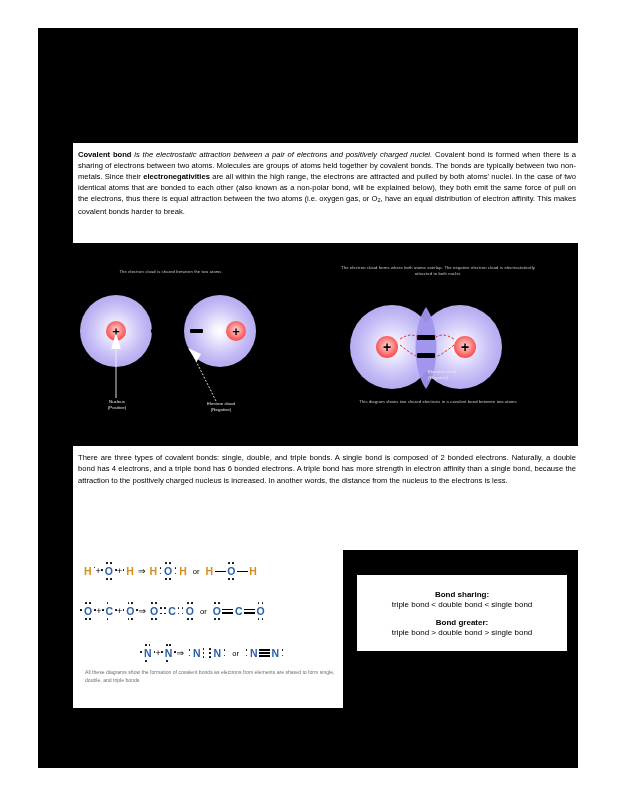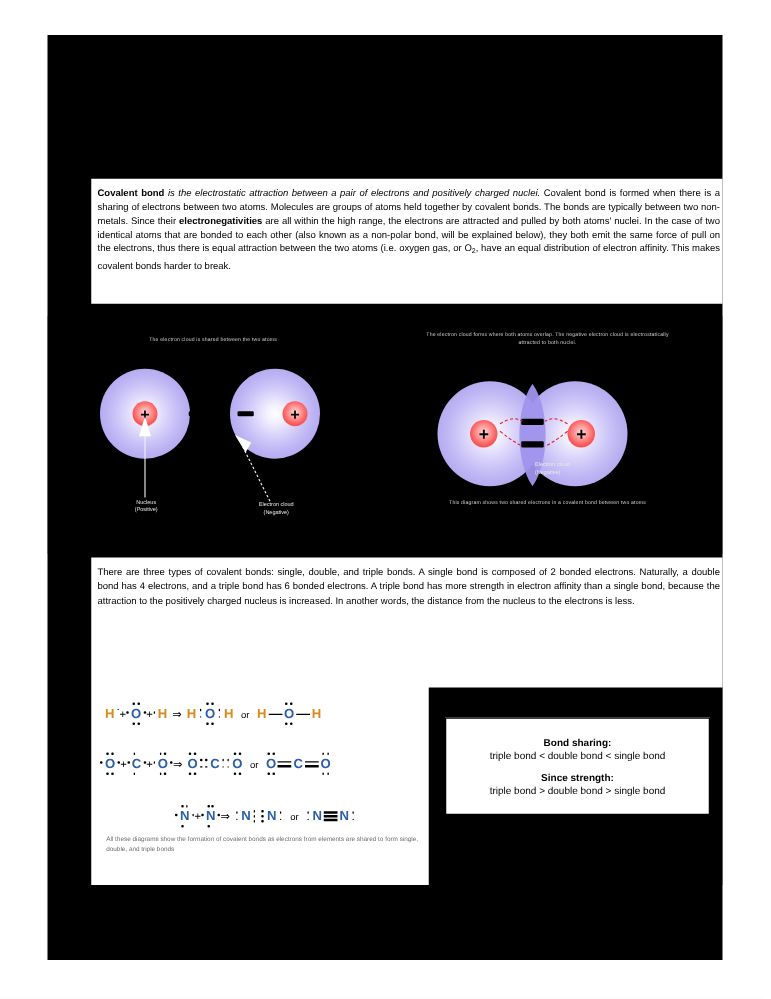--- a/index.html
+++ b/index.html
@@ -408,21 +408,21 @@
 
       <p id="types-text">There are three types of covalent bonds: single, double, and triple bonds. A single bond is composed of 2 bonded electrons. Naturally, a double bond has 4 electrons, and a triple bond has 6 bonded electrons. A triple bond has more strength in electron affinity than a single bond, because the attraction to the positively charged nucleus is increased. In another words, the distance from the nucleus to the electrons is less.</p>
 
 
       <div id="notch"></div>
 
       <div id="bond-box">
         <div class="bond-head">Bond sharing:</div>
         <div class="bond-rel">triple bond &lt; double bond &lt; single bond</div>
         <div class="bond-gap"></div>
-        <div class="bond-head">Since strength:</div>
+        <div class="bond-head">Bond greater:</div>
         <div class="bond-rel">triple bond &gt; double bond &gt; single bond</div>
       </div>
 
       <div class="lewis-row" id="lewis-row-1">
         <span class="atom h">
           <span>H</span>
           <i class="dot d-right-t"></i>
         </span>
         <span class="op">+</span>
         <span class="atom o">

